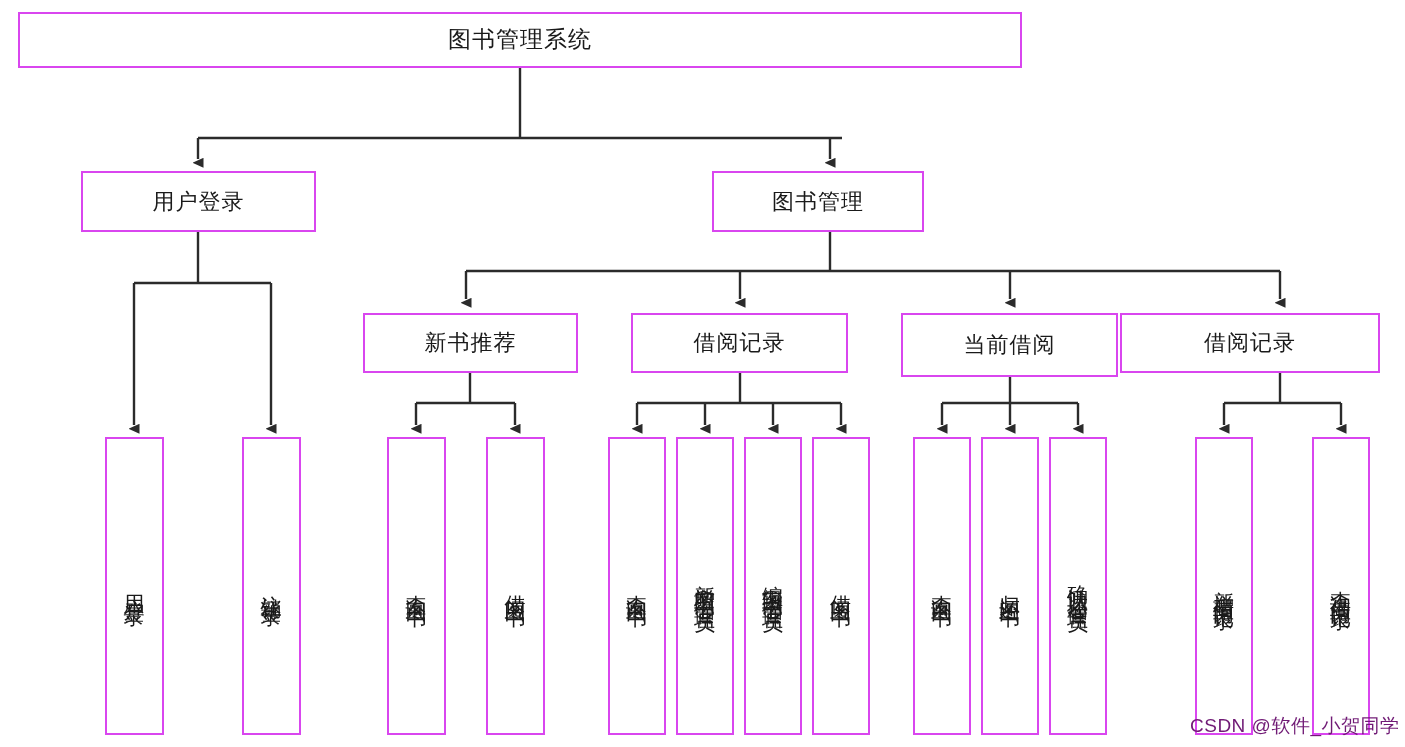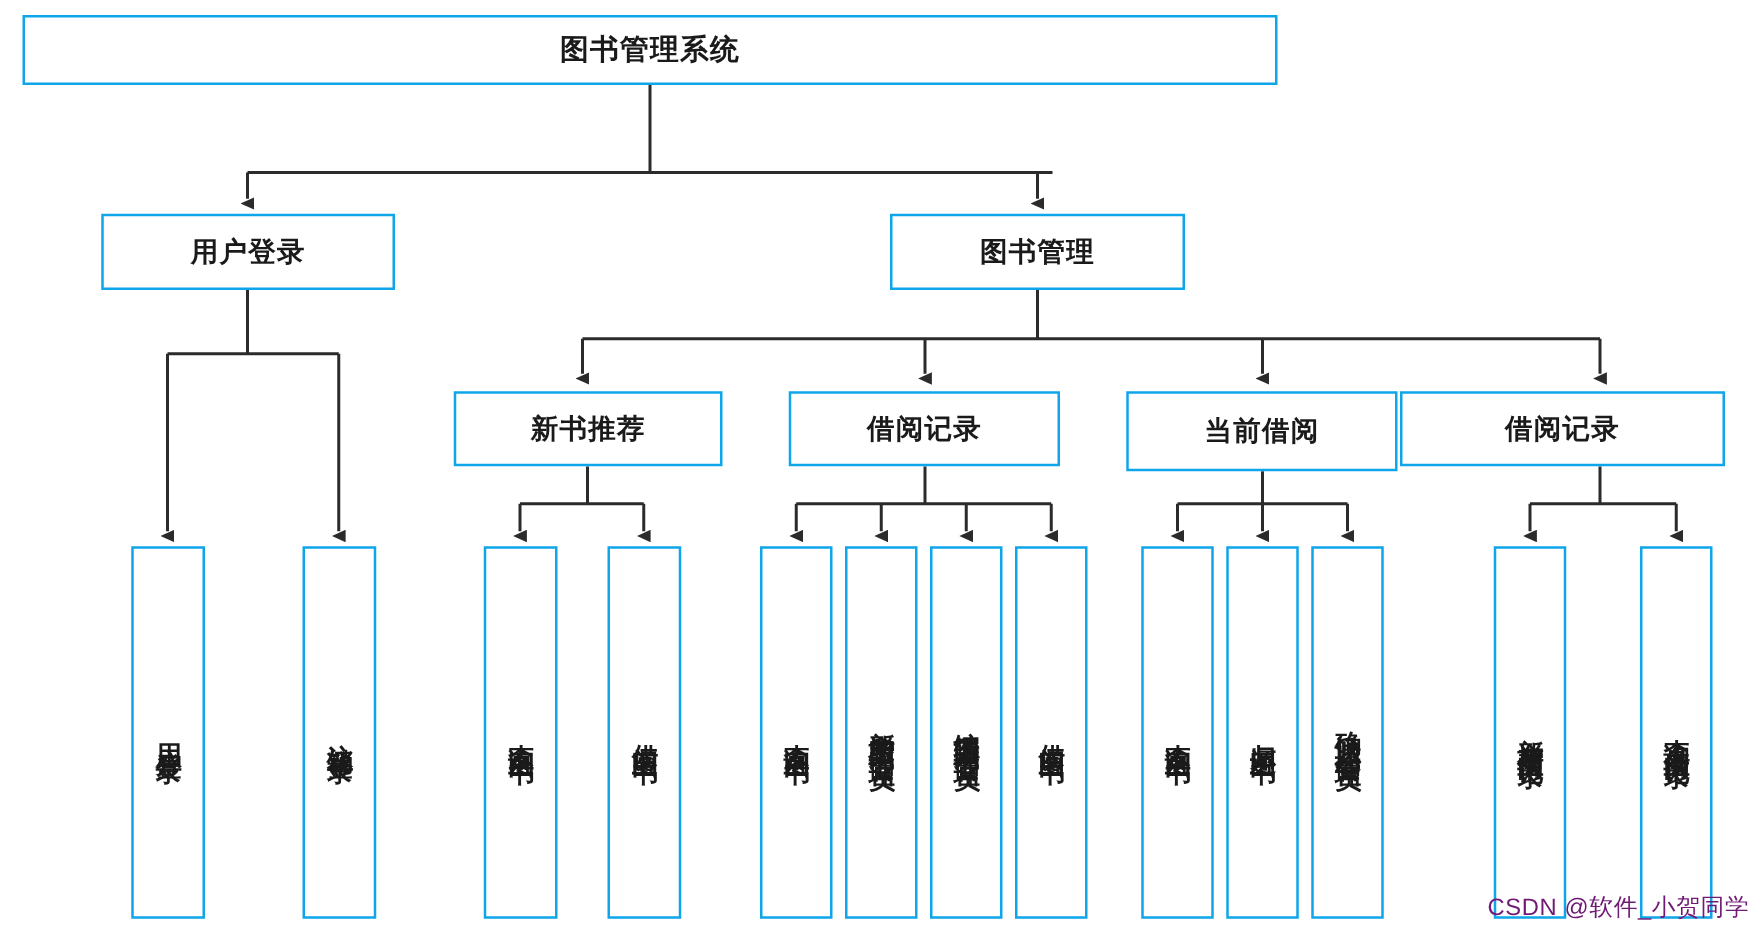--- a/index.html
+++ b/index.html
@@ -21,28 +21,27 @@
   .svg-layer {
     position: absolute;
     left: 0;
     top: 0;
     width: 1405px;
     height: 747px;
   }
   .node {
     position: absolute;
     box-sizing: border-box;
-    border: 2px solid #0ea5e9;
+    border: 2px solid #d946ef;
     background: #ffffff;
     display: flex;
     align-items: center;
     justify-content: center;
     color: #1a1a1a;
     z-index: 3;
-    font-weight: bold;
   }
   .node-label {
     line-height: 1.18;
     letter-spacing: 1px;
     white-space: pre;
   }
   
   .node.horiz .node-label {
     font-size: 22px;
     writing-mode: horizontal-tb;
@@ -128,21 +127,21 @@
   </svg>
 
   <div class="node horiz root" style="left:18px; top:12px; width:1004px; height:56px;">
     <span class="node-label">图书管理系统</span>
   </div>
 
   <div class="node horiz" style="left:81px; top:171px; width:235px; height:61px;">
     <span class="node-label">用户登录</span>
   </div>
 
-  <div class="node horiz" style="left:712px; top:171px; width:236px; height:61px;">
+  <div class="node horiz" style="left:712px; top:171px; width:212px; height:61px;">
     <span class="node-label">图书管理</span>
   </div>
 
   <div class="node horiz" style="left:363px; top:313px; width:215px; height:60px;">
     <span class="node-label">新书推荐</span>
   </div>
 
   <div class="node horiz" style="left:631px; top:313px; width:217px; height:60px;">
     <span class="node-label">借阅记录</span>
   </div>

